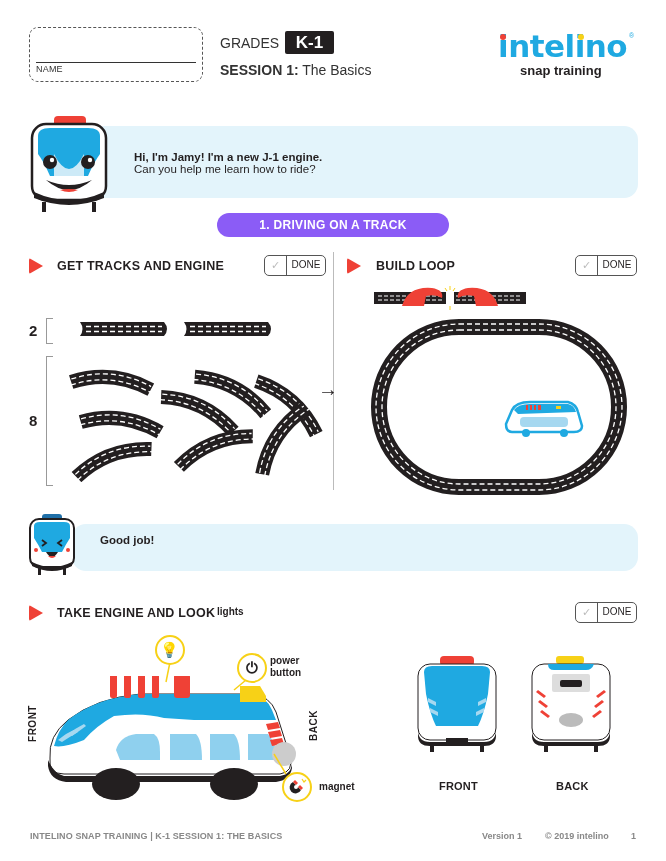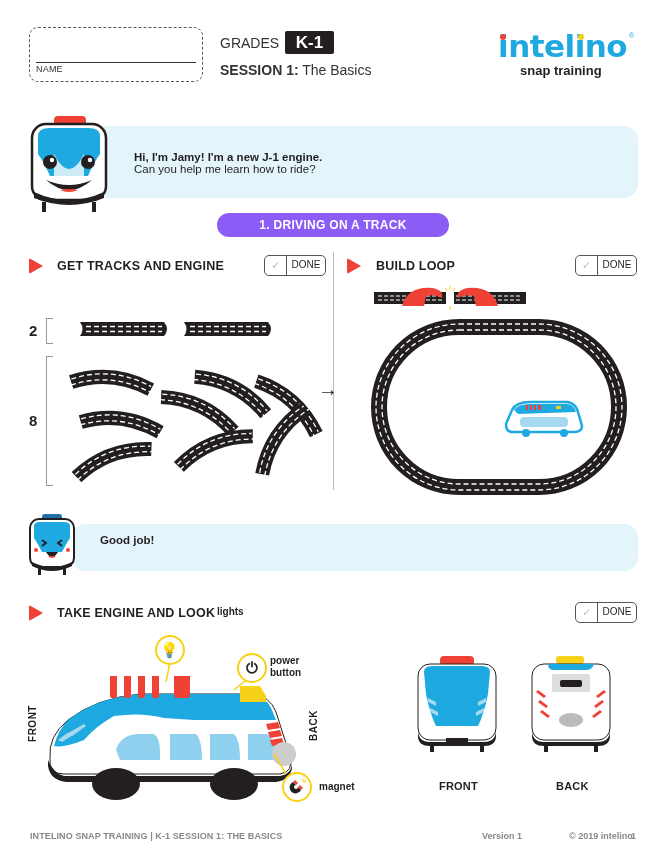--- a/index.html
+++ b/index.html
@@ -277,14 +277,14 @@
   <path d="M76 36 L68 42 L70 44 L78 38 Z M74 46 L66 52 L68 54 L76 48 Z M72 56 L64 62 L66 64 L74 58 Z" fill="#ef4136"></path>
   <ellipse cx="43" cy="66" rx="12" ry="7" fill="#bbb"></ellipse>
   <path d="M4 76 Q4 88 16 88 L70 88 Q82 88 82 76 L82 82 Q82 92 70 92 L16 92 Q4 92 4 82 Z" fill="#231f20"></path>
   <rect x="16" y="90" width="4" height="8" fill="#231f20"></rect>
     <rect x="66" y="90" width="4" height="8" fill="#231f20"></rect>
 </svg>
 <div class="abs step" style="left:556px;top:780px;font-size:11px;">BACK</div>
 
 <div class="abs footer-left">INTELINO SNAP TRAINING | K-1 SESSION 1: THE BASICS</div>
 <div class="abs footer-right" style="left:482px;">Version 1</div>
-<div class="abs footer-right" style="left:545px;margin-left:24px;">© 2019 intelino</div>
+<div class="abs footer-right" style="left:545px;">© 2019 intelino</div>
 <div class="abs footer-right" style="left:631px;">1</div>
 
 </body></html>

